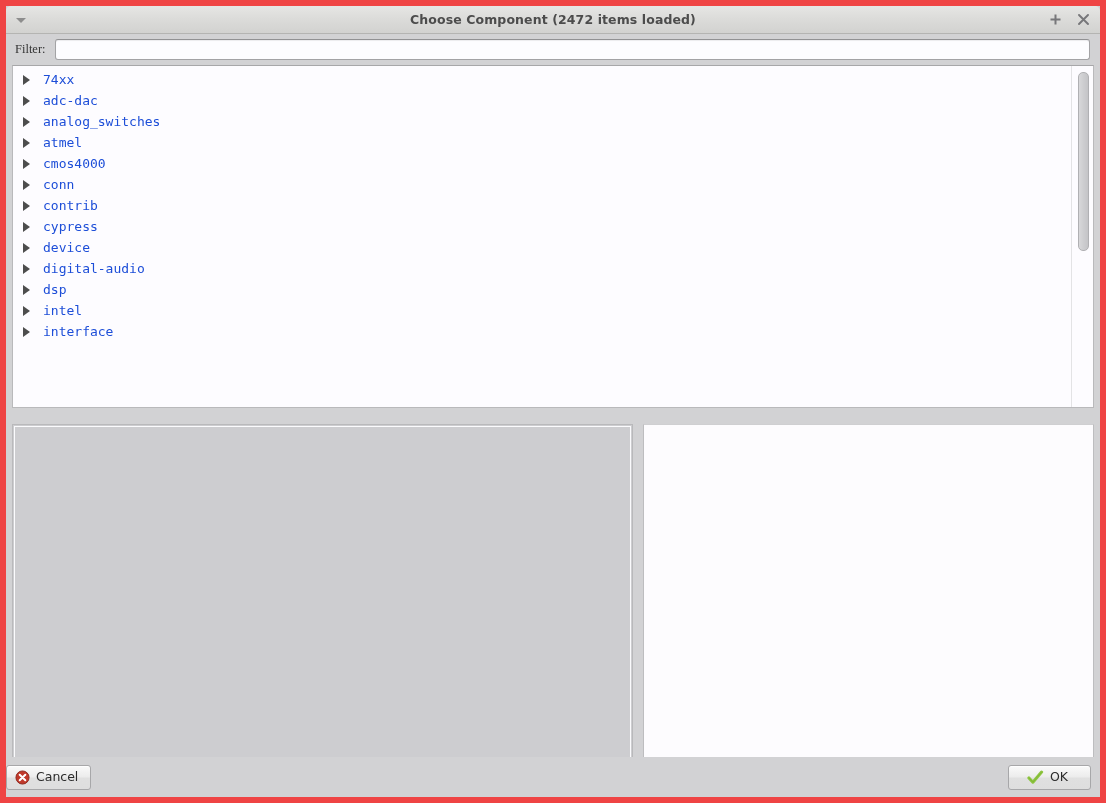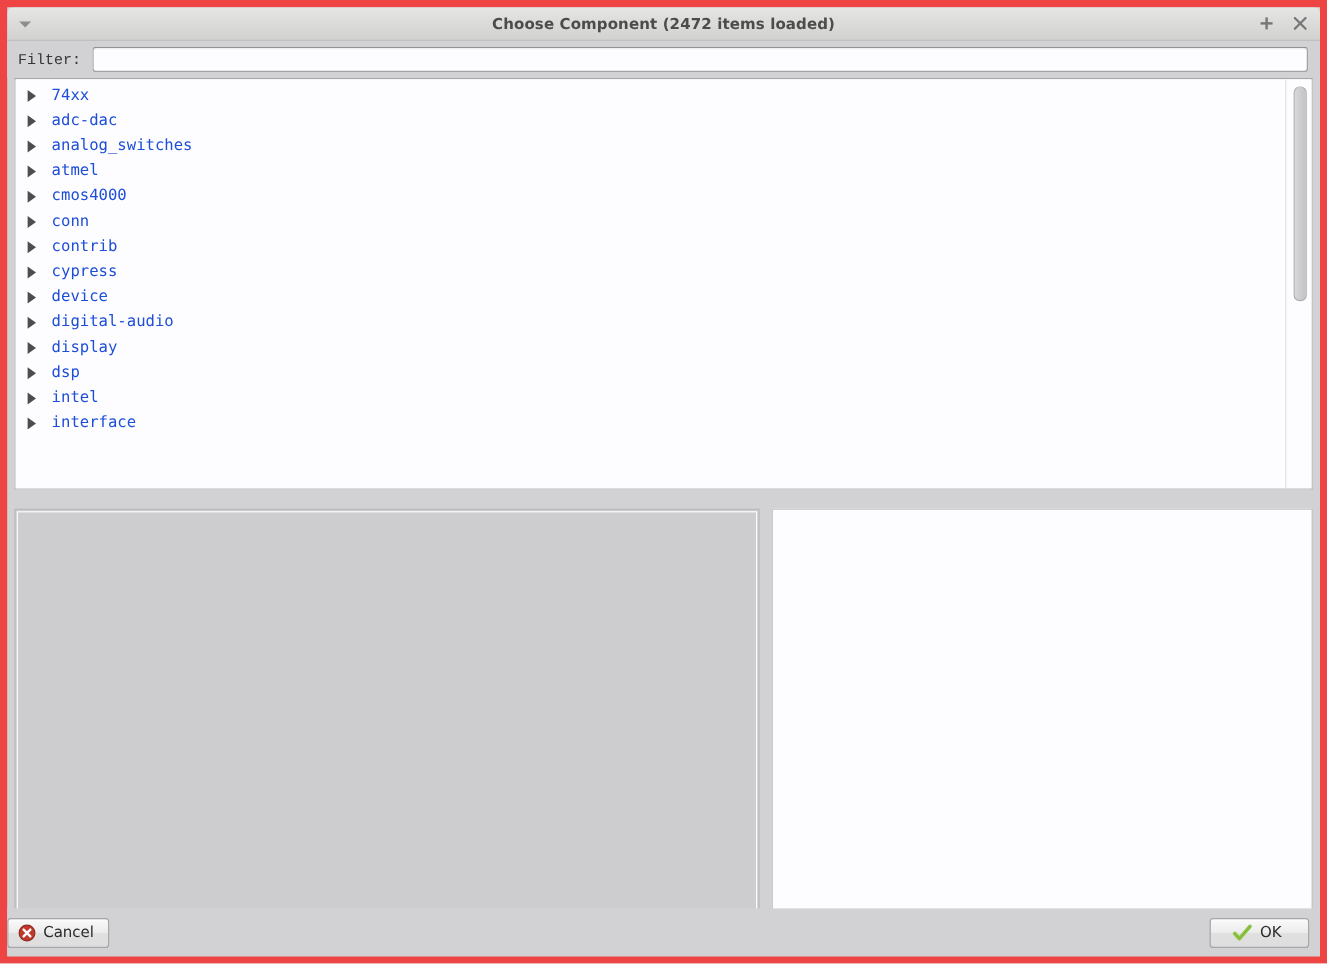--- a/index.html
+++ b/index.html
@@ -87,21 +87,21 @@
     height: 31px;
     display: flex;
     align-items: center;
     padding: 0 10px 0 9px;
     background: #d2d2d4;
   }
   .filter-label {
     font-size: 12.5px;
     color: #353535;
     margin-right: 9px;
-    font-family: Liberation Mono, monospace;
+    font-family: Liberation Serif, serif;
   }
   .filter-input {
     flex: 1;
     height: 21px;
     border: 1px solid #a3a3a5;
     border-top-color: #919193;
     border-radius: 3px;
     background: #fdfdff;
     font-size: 12.5px;
     padding: 0 5px;
@@ -312,24 +312,20 @@
       <div class="tree-item">
         <span class="tri-right"></span>
         <span class="tree-label">device</span>
       </div>
       <div class="tree-item">
         <span class="tri-right"></span>
         <span class="tree-label">digital-audio</span>
       </div>
       <div class="tree-item">
         <span class="tri-right"></span>
-        <span class="tree-label">display</span>
-      </div>
-      <div class="tree-item">
-        <span class="tri-right"></span>
         <span class="tree-label">dsp</span>
       </div>
       <div class="tree-item">
         <span class="tri-right"></span>
         <span class="tree-label">intel</span>
       </div>
       <div class="tree-item">
         <span class="tri-right"></span>
         <span class="tree-label">interface</span>
       </div>

